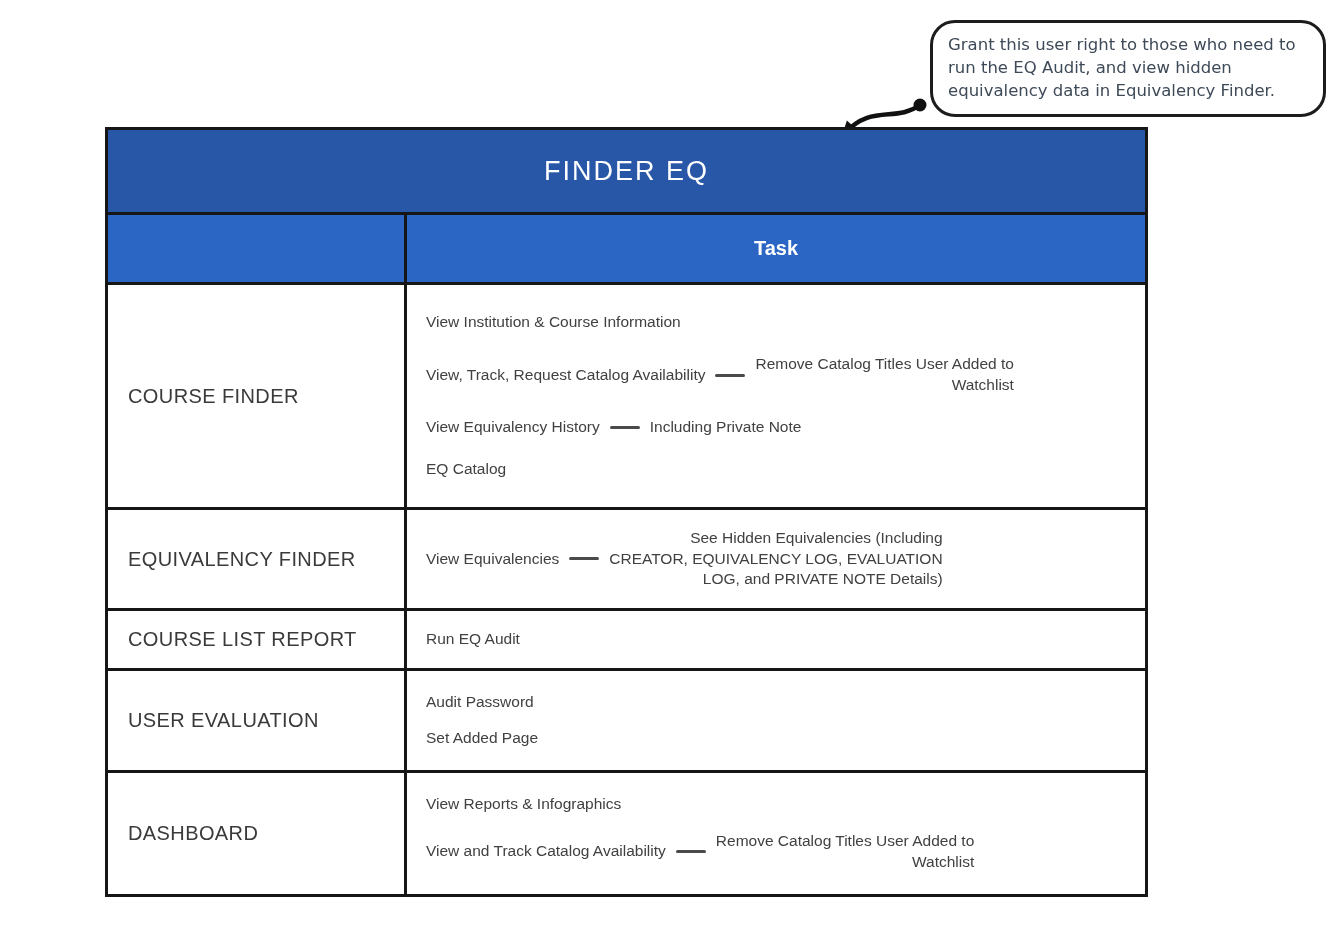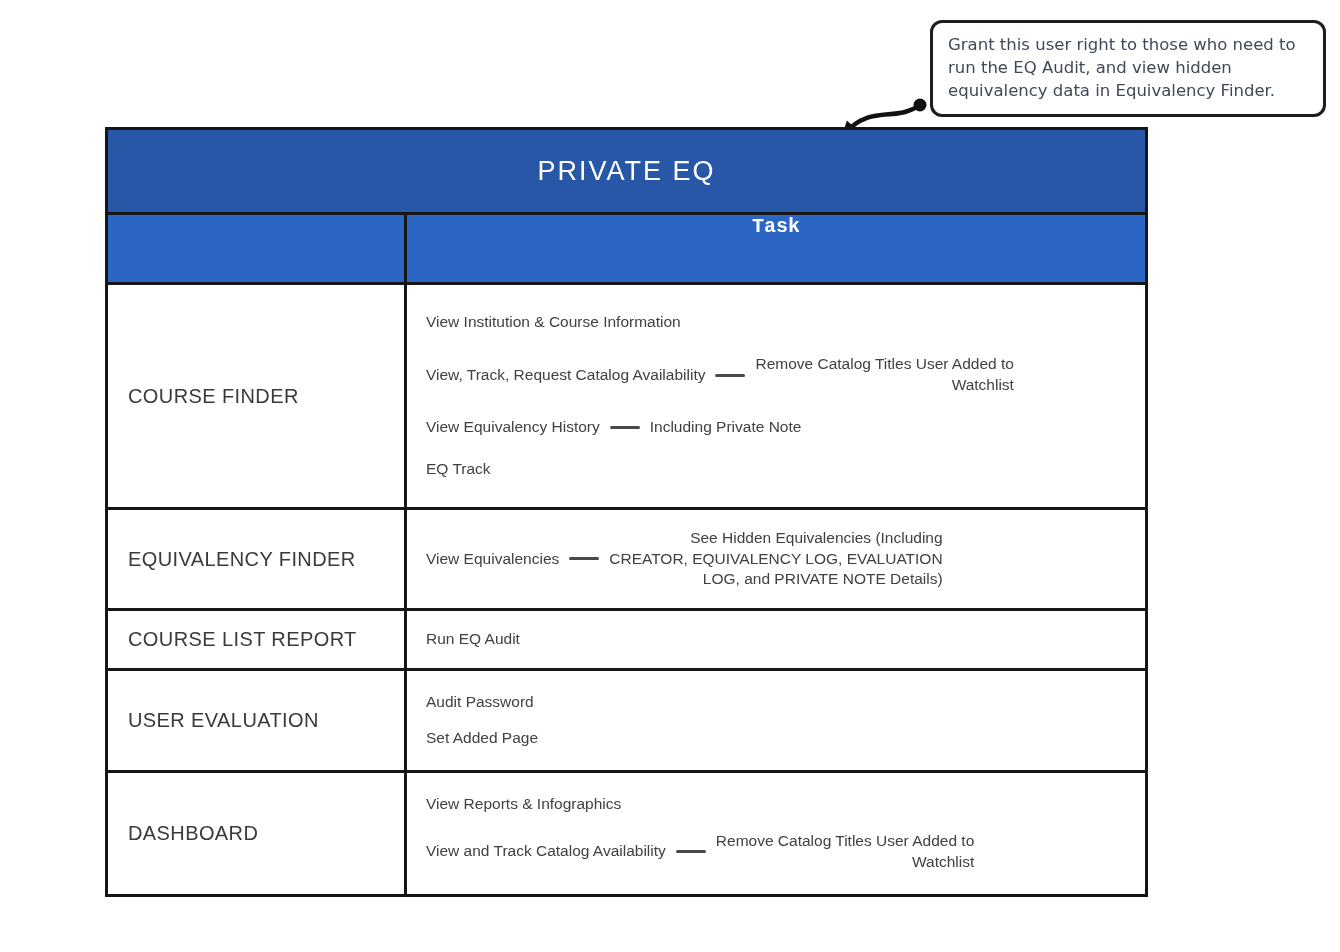--- a/index.html
+++ b/index.html
@@ -11,21 +11,21 @@
     color: #3e3e3e;
     overflow: hidden;
   }
 
   
   .callout {
     position: absolute;
     left: 930px; top: 20px;
     width: 396px;
     border: 3px solid #1c1c1c;
-    border-radius: 12px;
+    border-radius: 25px;
     background: #ffffff;
     padding: 11px 15px 12px 15px;
   }
   .callout-text {
     font-family: "DejaVu Sans", sans-serif;
     font-size: 16.5px;
     line-height: 1.38;
     color: #3e4a57;
     white-space: pre-line;
   }
@@ -55,21 +55,21 @@
     letter-spacing: 2px;
   }
   .head-row {
     display: grid;
     grid-template-columns: 299px 1fr;
     height: 70px;
     background: #2B66C4;
     border-top: 3px solid #161616;
   }
   .head-left { border-right: 3px solid #161616; }
-  .head-right { display: flex; justify-content: center; font-family: Liberation Mono, monospace; }
+  .head-right { display: flex; align-items: center; justify-content: center; }
   .head-task {
     color: #ffffff;
     font-size: 20px;
     font-weight: 700;
   }
 
   .body-row {
     display: grid;
     grid-template-columns: 299px 1fr;
     border-top: 3px solid #161616;
@@ -132,21 +132,21 @@
       <path d="M1,1 L16,8 L1,15 Z" fill="#111111"></path>
     </marker>
   </defs>
   <path d="M110,20 C85,38 62,18 34,49" fill="none" stroke="#111111" stroke-width="4.5" stroke-linecap="round" marker-end="url(#ah)"></path>
   <circle cx="110" cy="20" r="6.5" fill="#111111"></circle>
 </svg>
 
 <div class="eq-table">
 
   <div class="title-bar">
-    <div class="title-text">PRIVATE EQ</div>
+    <div class="title-text">FINDER EQ</div>
   </div>
 
   <div class="head-row">
     <div class="head-left"></div>
     <div class="head-right">
       <div class="head-task">Task</div>
     </div>
   </div>
 
   <div class="body-row r0">
@@ -160,21 +160,21 @@
         <span class="connector"></span>
         <span class="task-note">Remove Catalog Titles User Added to
 Watchlist</span>
       </div>
       <div class="task">
         <span class="task-label">View Equivalency History</span>
         <span class="connector"></span>
         <span class="task-note">Including Private Note</span>
       </div>
       <div class="task">
-        <span class="task-label">EQ Track</span>
+        <span class="task-label">EQ Catalog</span>
       </div>
     </div>
   </div>
 
   <div class="body-row r1">
     <div class="cat-cell">EQUIVALENCY FINDER</div>
     <div class="tasks-cell center">
       <div class="task">
         <span class="task-label">View Equivalencies</span>
         <span class="connector"></span>

